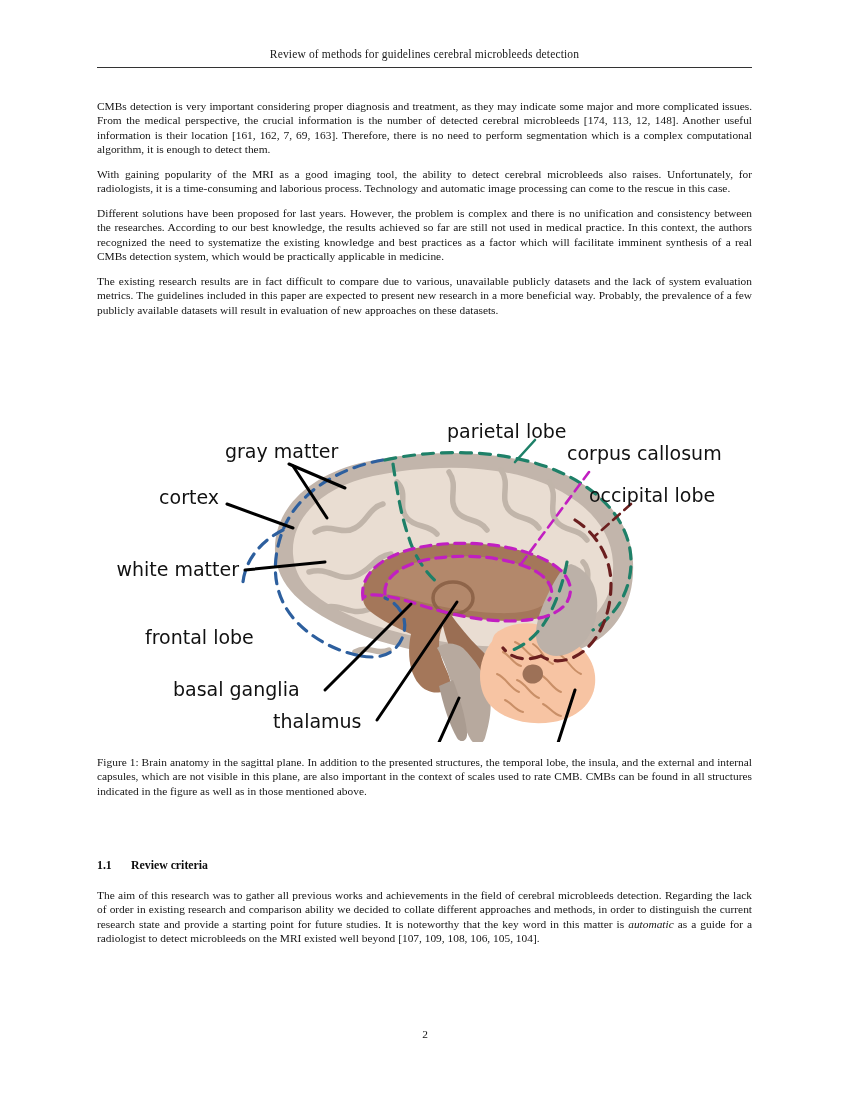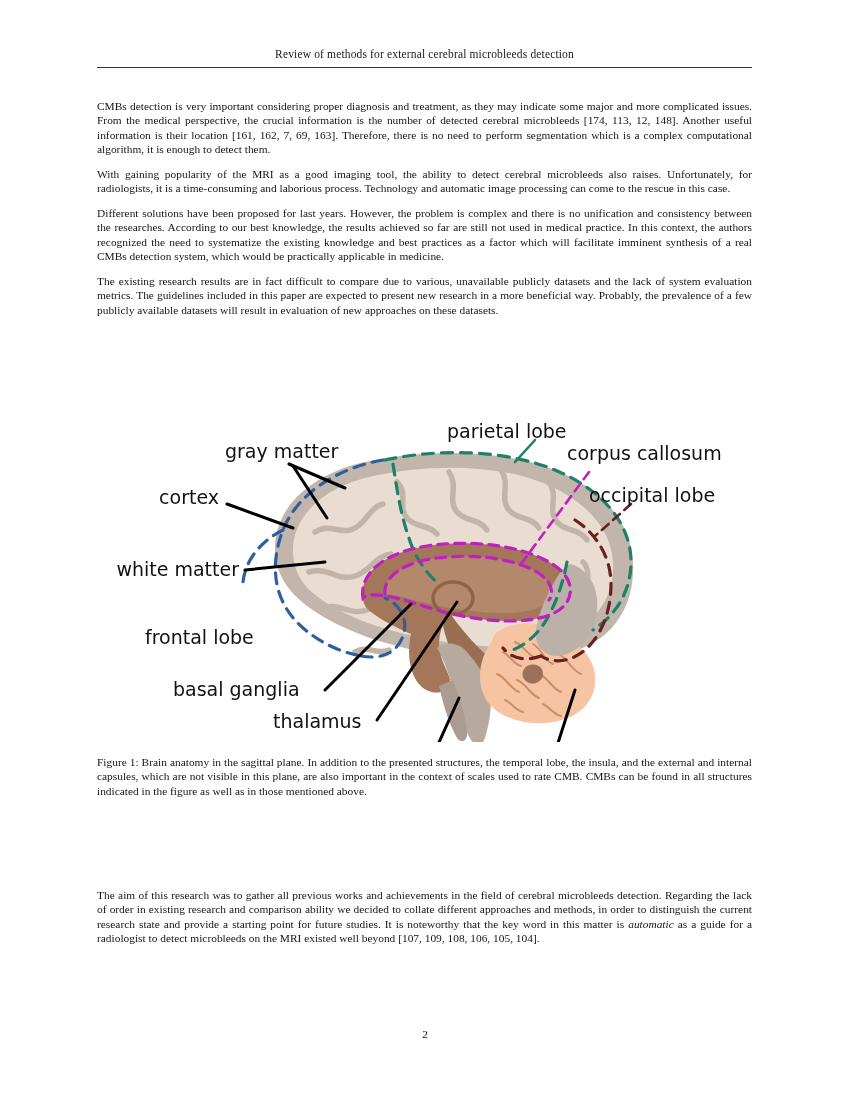--- a/index.html
+++ b/index.html
@@ -90,21 +90,21 @@
     font-family:"DejaVu Sans", sans-serif;
     font-size:19px;
     fill:#111111;
   }
 </style>
 </head>
 <body>
 
 <div class="page">
 
-  <div class="running-head">Review of methods for external cerebral microbleeds detection</div>
+  <div class="running-head">Review of methods for guidelines cerebral microbleeds detection</div>
   <div class="head-rule"></div>
 
   <div class="body-col">
     <p class="para">CMBs detection is very important considering proper diagnosis and treatment, as they may indicate some major and more complicated issues. From the medical perspective, the crucial information is the number of detected cerebral microbleeds [174, 113, 12, 148]. Another useful information is their location [161, 162, 7, 69, 163]. Therefore, there is no need to perform segmentation which is a complex computational algorithm, it is enough to detect them.</p>
     <p class="para">With gaining popularity of the MRI as a good imaging tool, the ability to detect cerebral microbleeds also raises. Unfortunately, for radiologists, it is a time-consuming and laborious process. Technology and automatic image processing can come to the rescue in this case.</p>
     <p class="para">Different solutions have been proposed for last years. However, the problem is complex and there is no unification and consistency between the researches. According to our best knowledge, the results achieved so far are still not used in medical practice. In this context, the authors recognized the need to systematize the existing knowledge and best practices as a factor which will facilitate imminent synthesis of a real CMBs detection system, which would be practically applicable in medicine.</p>
     <p class="para">The existing research results are in fact difficult to compare due to various, unavailable publicly datasets and the lack of system evaluation metrics. The guidelines included in this paper are expected to present new research in a more beneficial way. Probably, the prevalence of a few publicly available datasets will result in evaluation of new approaches on these datasets.</p>
   </div>
 
   <div class="figure-wrap">
@@ -226,20 +226,23 @@
       <text class="lbl" x="244" y="354" text-anchor="start">brain stem</text>
       <text class="lbl" x="350" y="26" text-anchor="start">parietal lobe</text>
       <text class="lbl" x="470" y="48" text-anchor="start">corpus callosum</text>
       <text class="lbl" x="492" y="90" text-anchor="start">occipital lobe</text>
       <text class="lbl" x="464" y="348" text-anchor="start">cerebellum</text>
     </svg>
   </div>
 
   <div class="fig-caption">Figure 1: Brain anatomy in the sagittal plane. In addition to the presented structures, the temporal lobe, the insula, and the external and internal capsules, which are not visible in this plane, are also important in the context of scales used to rate CMB. CMBs can be found in all structures indicated in the figure as well as in those mentioned above.</div>
 
+  <div class="sec-head">
+    <span class="num">1.1</span><span>Review criteria</span>
+  </div>
 
   <div class="after-sec">
     <p class="para"><span>The aim of this research was to gather all previous works and achievements in the field of cerebral microbleeds detection. Regarding the lack of order in existing research and comparison ability we decided to collate different approaches and methods, in order to distinguish the current research state and provide a starting point for future studies. It is noteworthy that the key word in this matter is </span><span class="it">automatic</span><span> as a guide for a radiologist to detect microbleeds on the MRI existed well beyond [107, 109, 108, 106, 105, 104].</span></p>
   </div>
 
   <div class="page-num">2</div>
 
 </div>
 
 </body></html>

